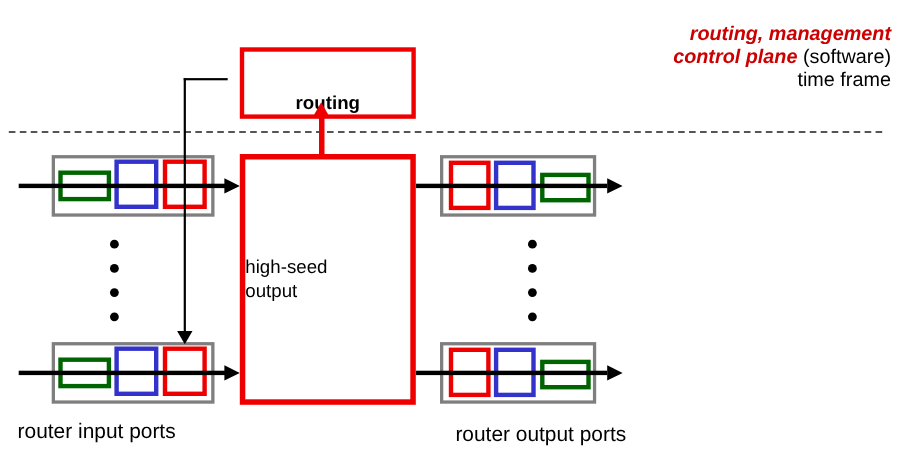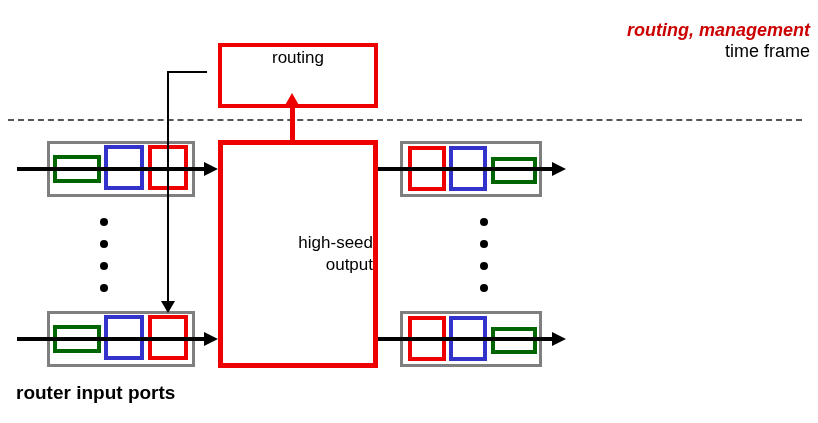--- a/index.html
+++ b/index.html
@@ -7,24 +7,24 @@
     position:relative;width:818px;height:423px;background:#fff;overflow:hidden;
     font-family:"Liberation Sans", sans-serif;color:#000;
   }
   .abs{position:absolute;box-sizing:border-box;}
 
   
   .divider{left:8px;top:119px;width:794px;height:0;border-top:2px dashed var(--divider_gray,#555);}
 
   
   .rp-box{left:218px;top:43px;width:160px;height:65px;border:4px solid var(--box_red,#ee0000);
-          display:flex;flex-direction:column;align-items:center;justify-content:flex-start;
-          font-size:17px;line-height:21px;background:#fff;}
+          display:flex;flex-direction:column;align-items:center;justify-content:flex-end;
+          font-size:17px;line-height:21px;background:#fff;font-weight:bold;}
   .sf-box{left:218px;top:140px;width:160px;height:228px;border:5px solid var(--box_red,#ee0000);
-          display:flex;flex-direction:column;align-items:flex-end;justify-content:center;
+          display:flex;flex-direction:column;align-items:flex-start;justify-content:center;
           font-size:17px;line-height:22px;background:#fff;}
 
   
   .ra-line{left:290px;top:106px;width:5px;height:40px;background:var(--box_red,#ee0000);}
   .ra-up{left:284px;top:93px;width:0;height:0;border-left:8px solid transparent;
          border-right:8px solid transparent;border-bottom:14px solid var(--box_red,#ee0000);}
   .ra-down{left:284px;top:145px;width:0;height:0;border-left:8px solid transparent;
            border-right:8px solid transparent;border-top:14px solid var(--box_red,#ee0000);}
 
   
@@ -123,21 +123,23 @@
     <div class="dot" style="left:100px;top:284px;"></div>
   </div>
 
   <div>
     <div class="dot" style="left:480px;top:218px;"></div>
     <div class="dot" style="left:480px;top:240px;"></div>
     <div class="dot" style="left:480px;top:262px;"></div>
     <div class="dot" style="left:480px;top:284px;"></div>
   </div>
 
-  <div class="abs port-label" style="left:16px;top:382px;font-weight:bold;">router input ports</div>
+  <div class="abs port-label" style="left:16px;top:382px;">router input ports</div>
+  <div class="abs port-label" style="left:414px;top:385px;">router output ports</div>
 
   <div class="abs note" style="top:20px;">
     <div><span class="red">routing, management</span></div>
+    <div><span class="red">control plane</span><span> (software)</span></div>
     <div>time frame</div>
   </div>
 
 
 </div>
 
 </body></html>

